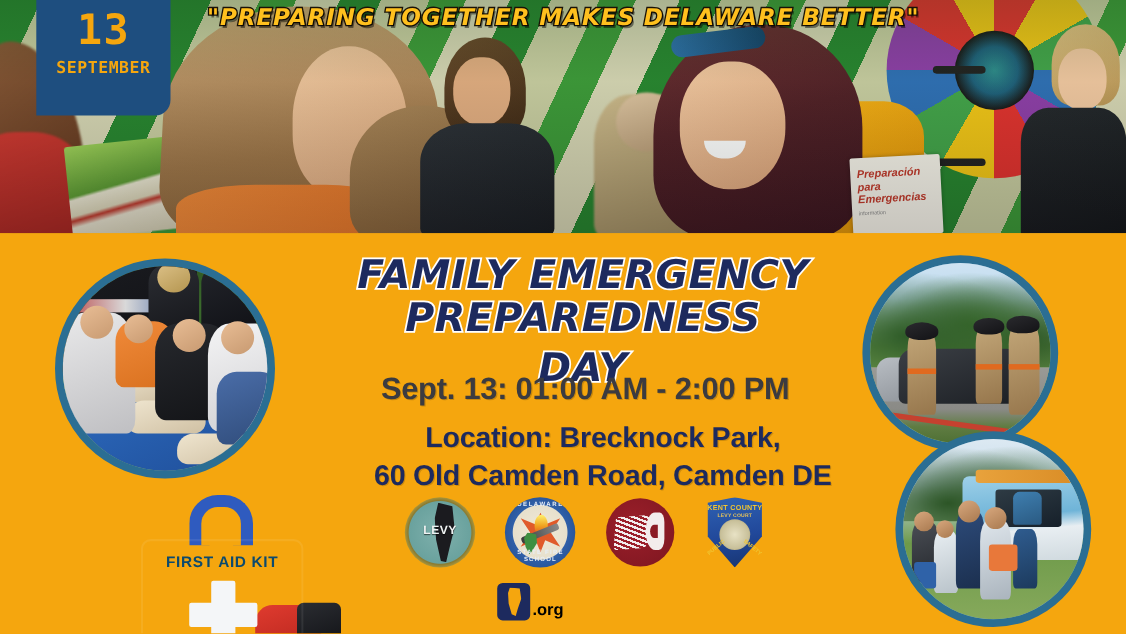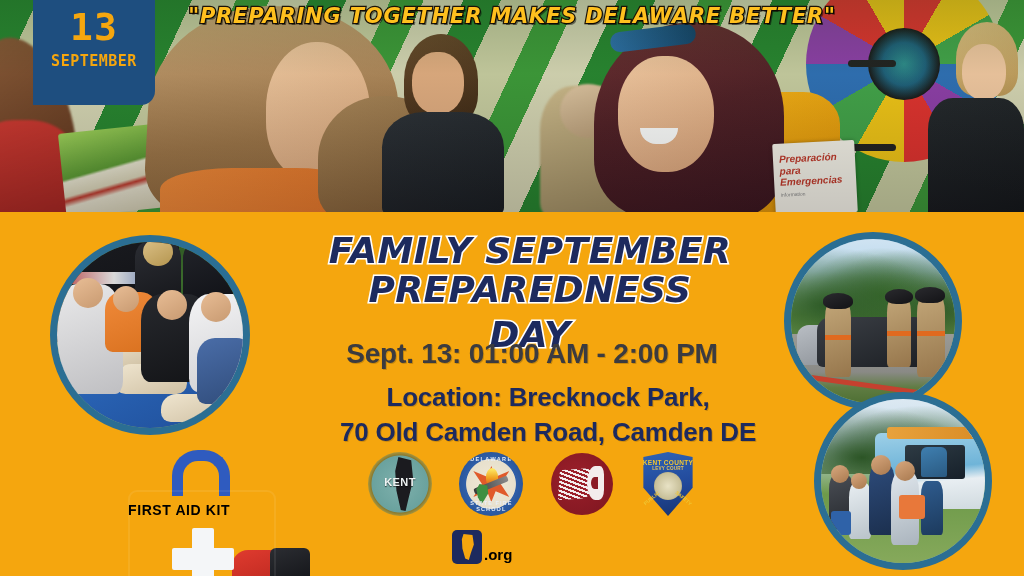--- a/index.html
+++ b/index.html
@@ -374,22 +374,22 @@
   }
   .fa-bag {
     position: absolute; left: 0; top: 24px;
     width: 148px; height: 96px;
     background: linear-gradient(160deg, #2f5bbf 0%, #2murmur 0%, #2a52ae 40%, #21418c 100%);
     border-radius: 9px;
     box-shadow: inset 0 0 0 2px rgba(255,255,255,0.08);
   }
   .fa-label {
     position: absolute; left: 0; top: 36px;
-    width: 148px; 
-    color: #000000; font-size: 14px; font-weight: bold;
+    width: 148px; text-align: center;
+    color: #0c4a6e; font-size: 14px; font-weight: bold;
     letter-spacing: 0.6px;
     font-family: "Liberation Sans", sans-serif;
   }
   .fa-cross-v {
     position: absolute; left: 64px; top: 62px;
     width: 22px; height: 62px; background: #f4f6f8; border-radius: 2px;
   }
   .fa-cross-h {
     position: absolute; left: 44px; top: 82px;
     width: 62px; height: 22px; background: #f4f6f8; border-radius: 2px;
@@ -658,36 +658,36 @@
     <div class="fa-handle"></div>
     <div class="fa-red"></div>
     <div class="fa-black"></div>
     <div class="fa-bag"></div>
     <div class="fa-label">FIRST AID KIT</div>
     <div class="fa-cross-v"></div>
     <div class="fa-cross-h"></div>
   </div>
 
   <div class="headline">
-    <span>FAMILY SEPTEMBER PREPAREDNESS</span>
+    <span>FAMILY EMERGENCY PREPAREDNESS</span>
     <span class="l2">DAY</span>
   </div>
 
   <div class="datetime-line">Sept. 13:  01:00 AM - 2:00 PM</div>
 
   <div class="location-block">
     <div>Location: Brecknock Park,</div>
-    <div>70 Old Camden Road, Camden DE</div>
+    <div>60 Old Camden Road, Camden DE</div>
   </div>
 
   <div class="logos">
 
     <div class="logo logo-dema">
       <div class="dema-state"></div>
-      <div class="dema-text">KENT</div>
+      <div class="dema-text">LEVY</div>
     </div>
 
     <div class="logo logo-fire">
       <div class="fire-t1">DELAWARE</div>
       <div class="fire-cross"></div>
       <div class="fire-flame"></div>
       <div class="fire-axe"></div>
       <div class="fire-state"></div>
       <div class="fire-t2">STATE FIRE SCHOOL</div>
     </div>

